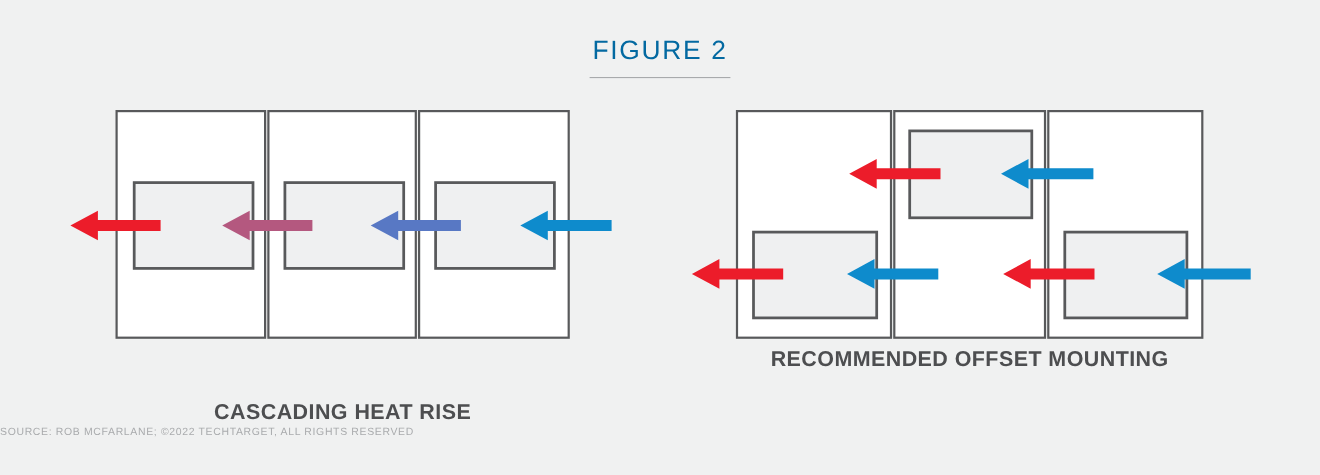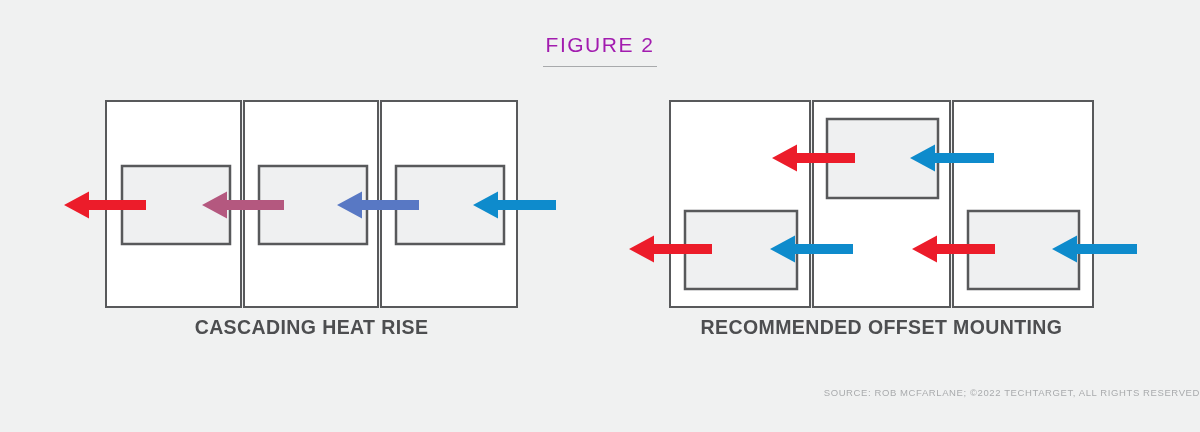--- a/index.html
+++ b/index.html
@@ -2,33 +2,33 @@
 <html><head>
 <meta charset="utf-8">
 <style>
   html,body{margin:0;padding:0;background:#f0f1f1;}
   .canvas{
     position:relative;width:1200px;height:432px;background:#f0f1f1;
     font-family:"Liberation Sans", sans-serif;overflow:hidden;
   }
   .figure-title{position:absolute;top:33px;left:0;right:0;text-align:center;}
   .figure-title span{
-    display:inline-block;color:#a21caf;font-size:21px;font-weight:400;
+    display:inline-block;color:#0369a1;font-size:24px;font-weight:400;
     letter-spacing:1.5px;padding:0 3px 9px 3px;border-bottom:1px solid #a8aaac;
   }
   .diagram-svg{position:absolute;left:0;top:0;width:1200px;height:432px;}
   .caption{
     position:absolute;top:316px;text-align:center;font-weight:bold;
     font-size:19.5px;color:#4d4e50;letter-spacing:0.4px;white-space:nowrap;
   }
-  .caption.left{left:106px;width:411px;}
+  .caption.left{left:106px;width:411px;margin-top:48px;}
   .caption.right{left:670px;width:423px;text-align:center;}
   .source{
-    position:absolute;top:387px;left:0;right:0;text-align:right;
-    font-size:9.5px;color:#a9abad;letter-spacing:0.6px;white-space:nowrap;padding-left:36px;
+    position:absolute;top:387px;left:0;right:0;text-align:left;
+    font-size:9.5px;color:#a9abad;letter-spacing:0.6px;white-space:nowrap;
   }
 </style>
 </head>
 <body>
 
 <div class="canvas">
 
   <svg class="diagram-svg" id="diagram-svg" viewBox="0 0 1200 432" xmlns="http://www.w3.org/2000/svg">
       <g>
         <rect x="106" y="101" width="135" height="206" fill="#FFFFFF" stroke="#58595B" stroke-width="2"></rect>

